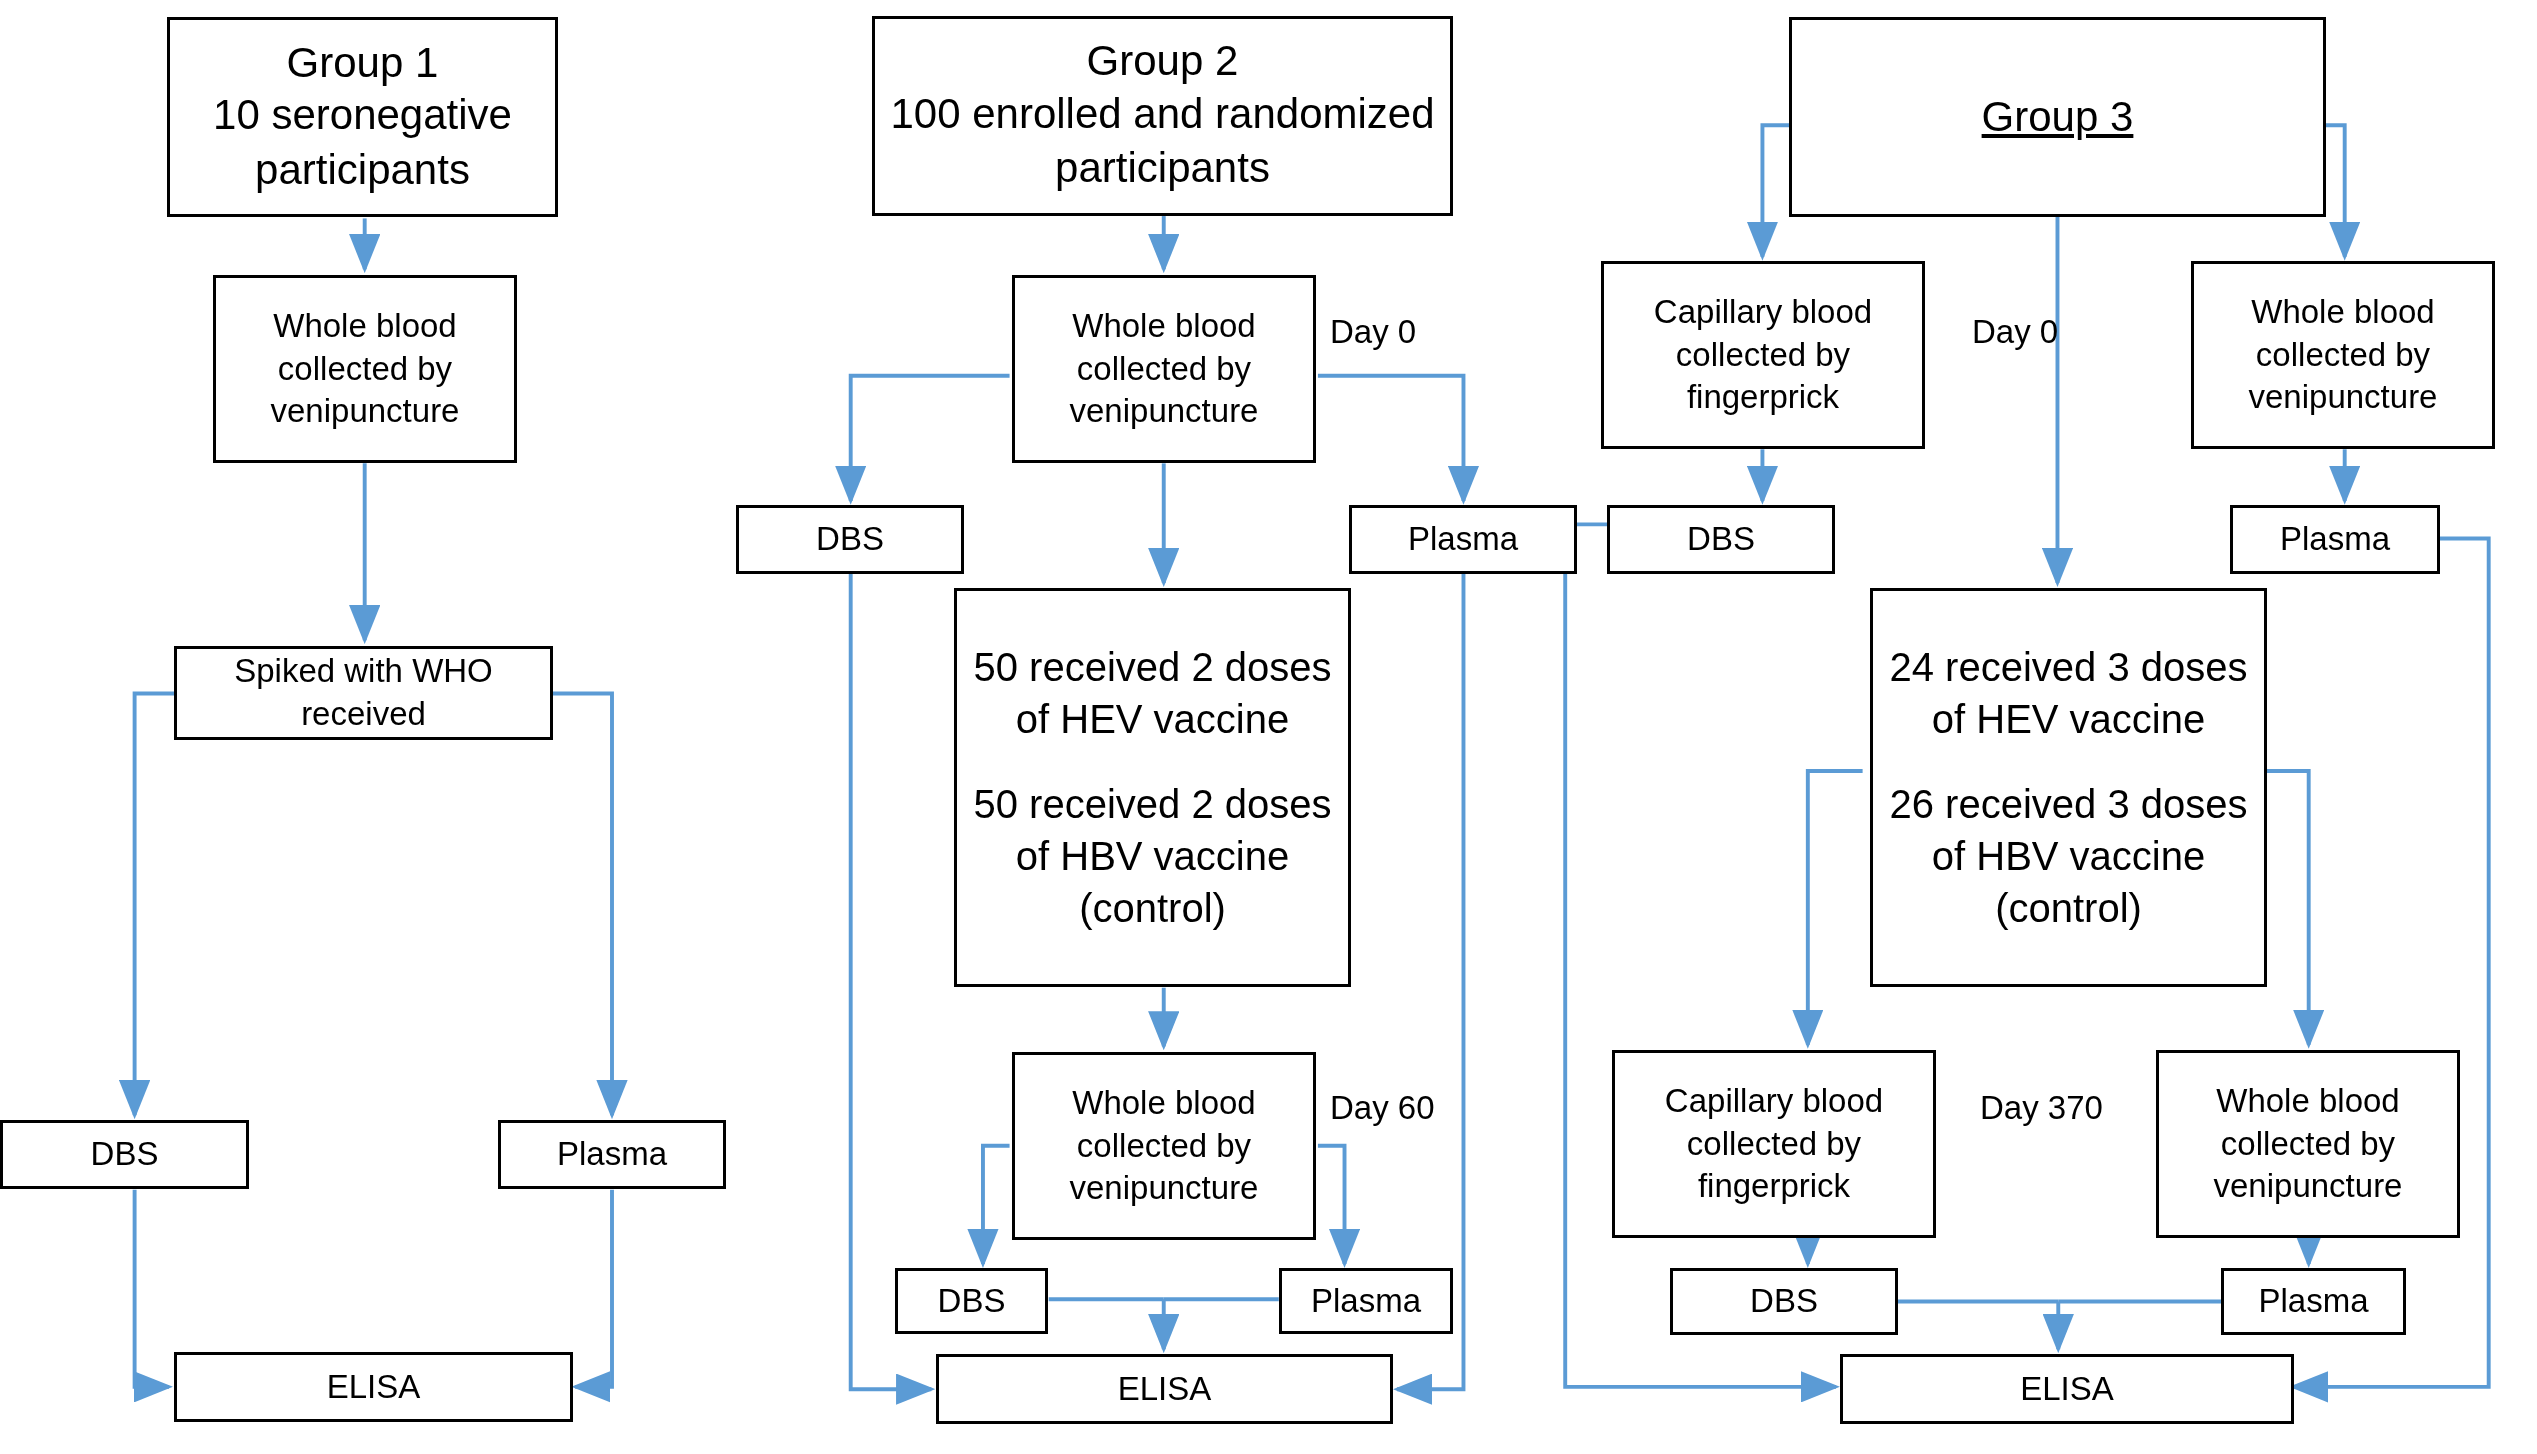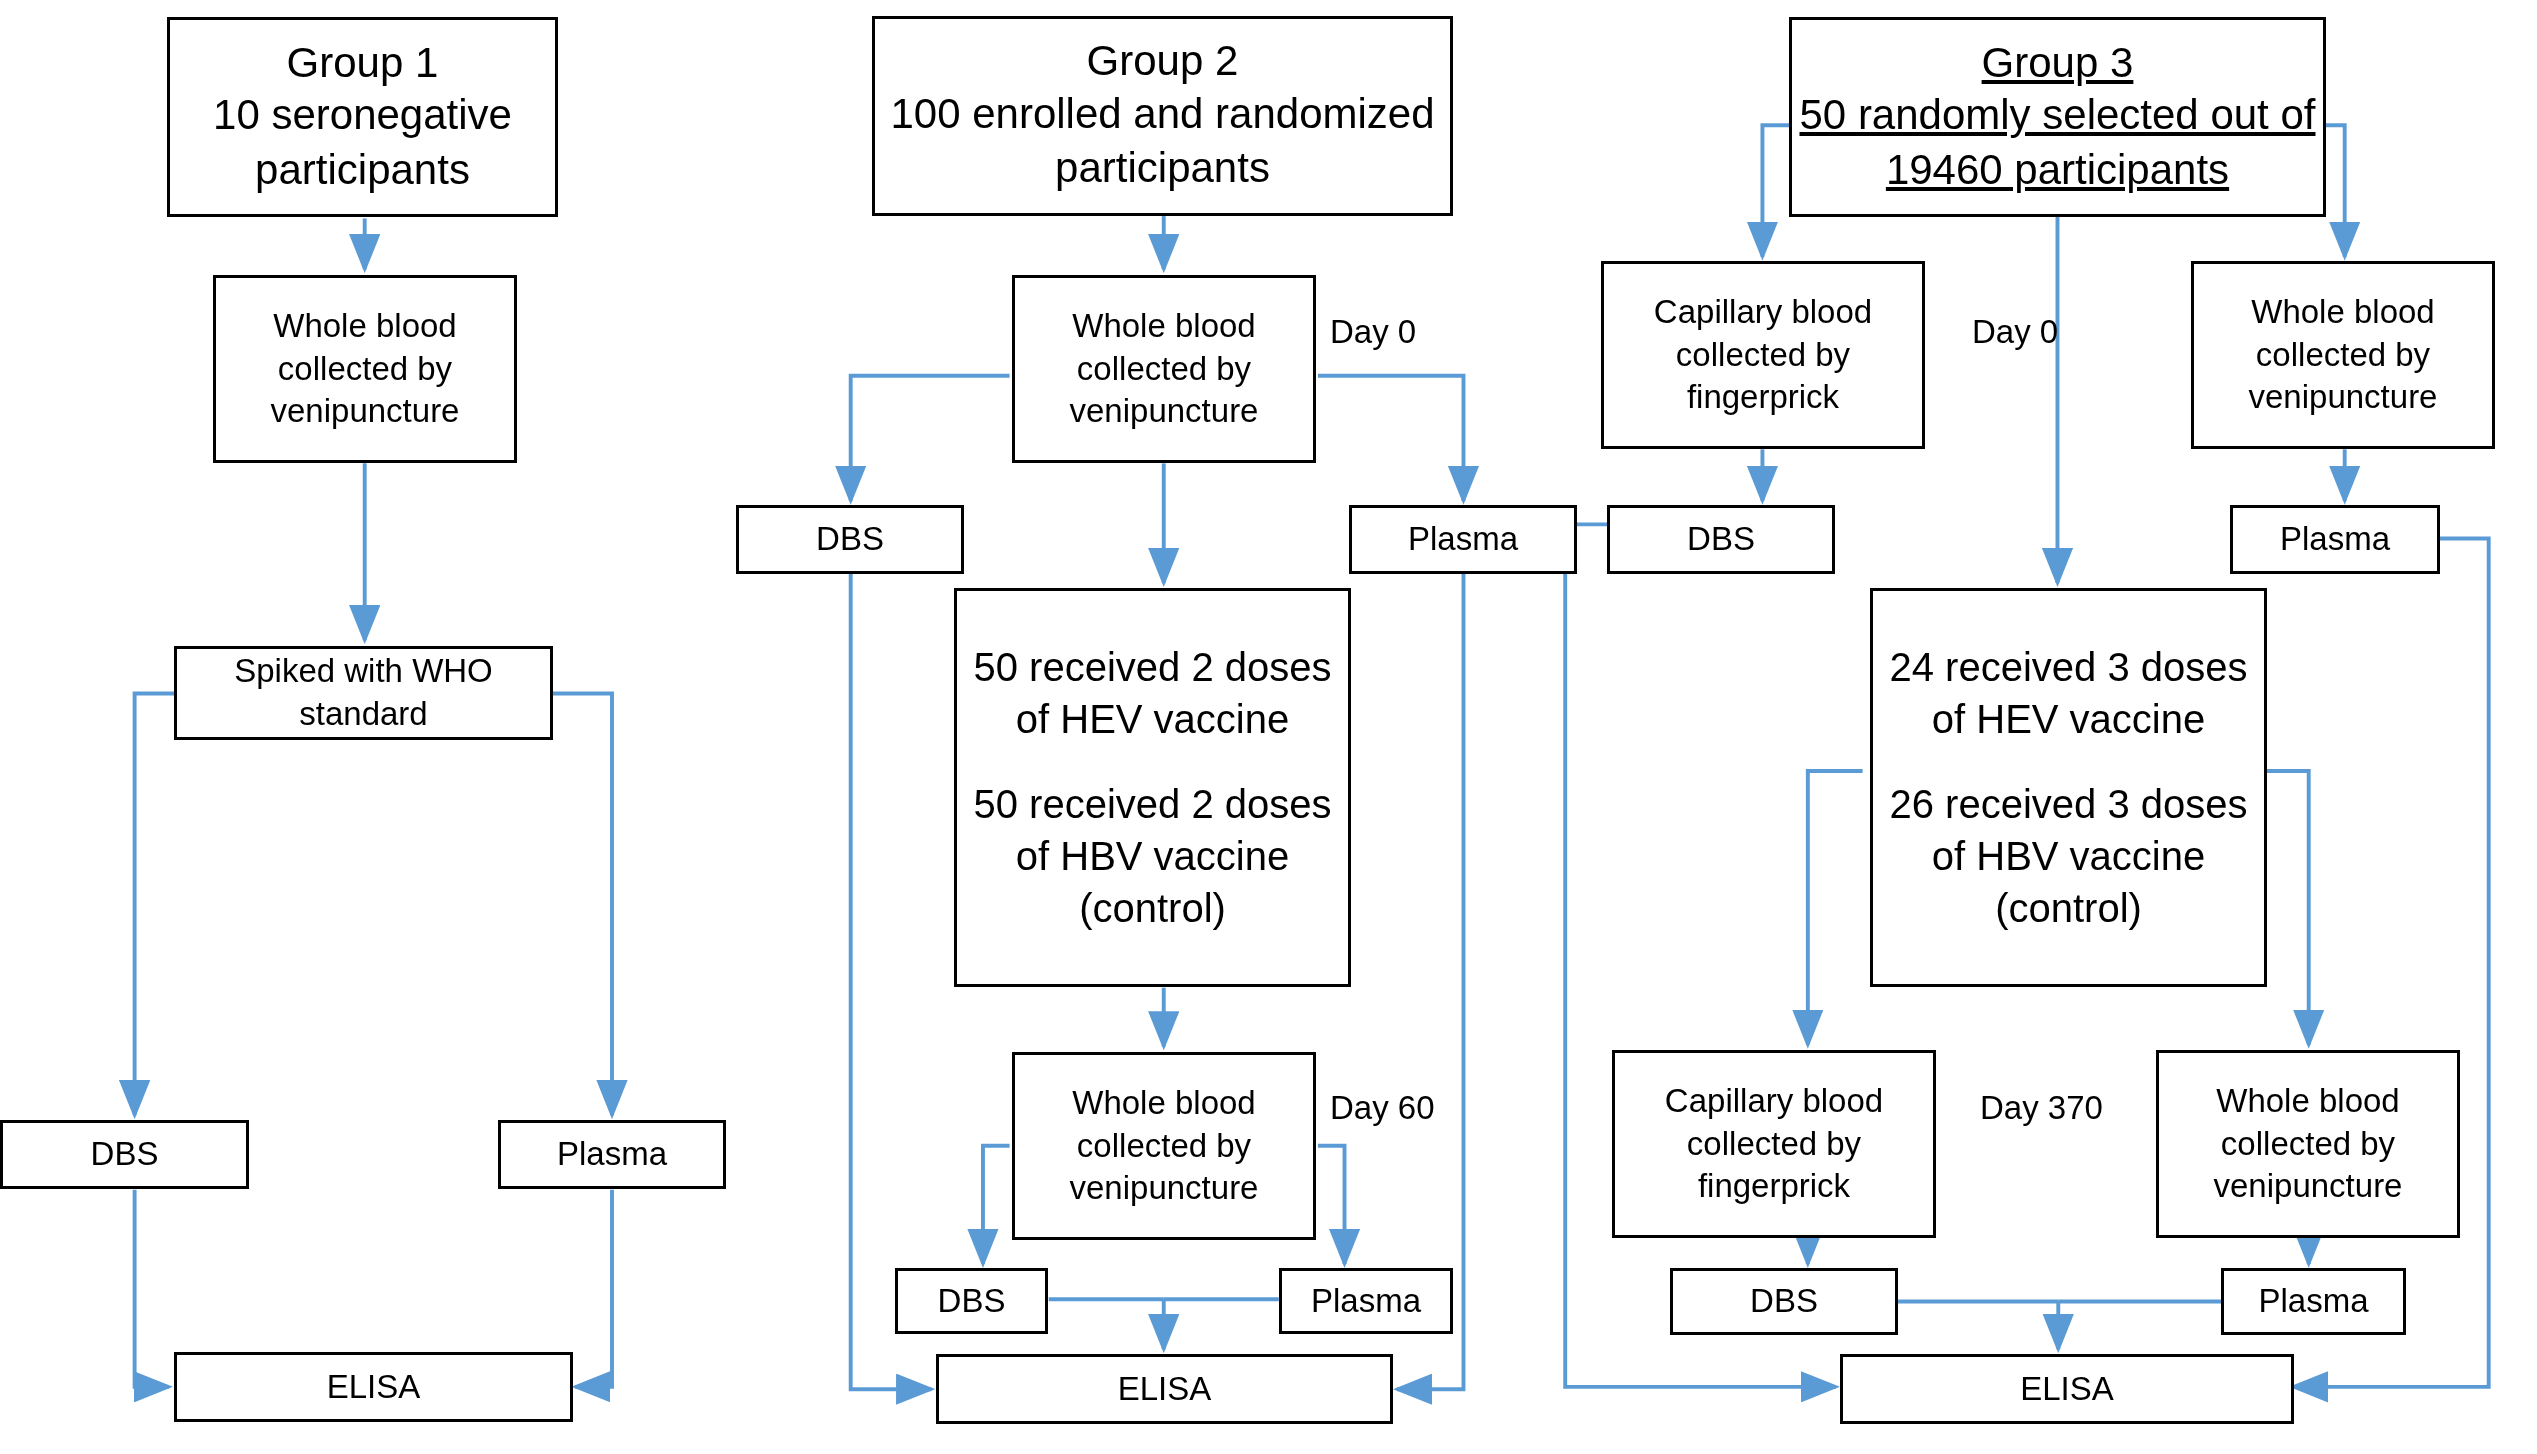--- a/index.html
+++ b/index.html
@@ -147,21 +147,21 @@
   <div class="node" style="left:167px; top:17px; width:391px; height:200px;">
     <div class="ttl">Group 1</div>
     <div class="sub">10 seronegative participants</div>
   </div>
 
   <div class="node" style="left:213px; top:275px; width:304px; height:188px;">
     <div class="lbl">Whole blood collected by venipuncture</div>
   </div>
 
   <div class="node" style="left:174px; top:646px; width:379px; height:94px;">
-    <div class="lbl">Spiked with WHO standard</div>
+    <div class="lbl">Spiked with WHO received</div>
   </div>
 
   <div class="node" style="left:0px; top:1120px; width:249px; height:69px;">
     <div class="lbl">DBS</div>
   </div>
 
   <div class="node" style="left:498px; top:1120px; width:228px; height:69px;">
     <div class="lbl">Plasma</div>
   </div>
 
@@ -207,21 +207,20 @@
   <div class="node" style="left:1279px; top:1268px; width:174px; height:66px;">
     <div class="lbl">Plasma</div>
   </div>
 
   <div class="node" style="left:936px; top:1354px; width:457px; height:70px;">
     <div class="lbl">ELISA</div>
   </div>
 
   <div class="node" style="left:1789px; top:17px; width:537px; height:200px;text-decoration:underline;">
     <div class="ttl">Group 3</div>
-    <div class="sub">50 randomly selected out of 19460 participants</div>
   </div>
 
   <div class="node" style="left:1601px; top:261px; width:324px; height:188px;">
     <div class="lbl">Capillary blood collected by fingerprick</div>
   </div>
 
   <div class="daylabel" style="left:1972px; top:313px;">Day 0</div>
 
   <div class="node" style="left:2191px; top:261px; width:304px; height:188px;">
     <div class="lbl">Whole blood collected by venipuncture</div>

